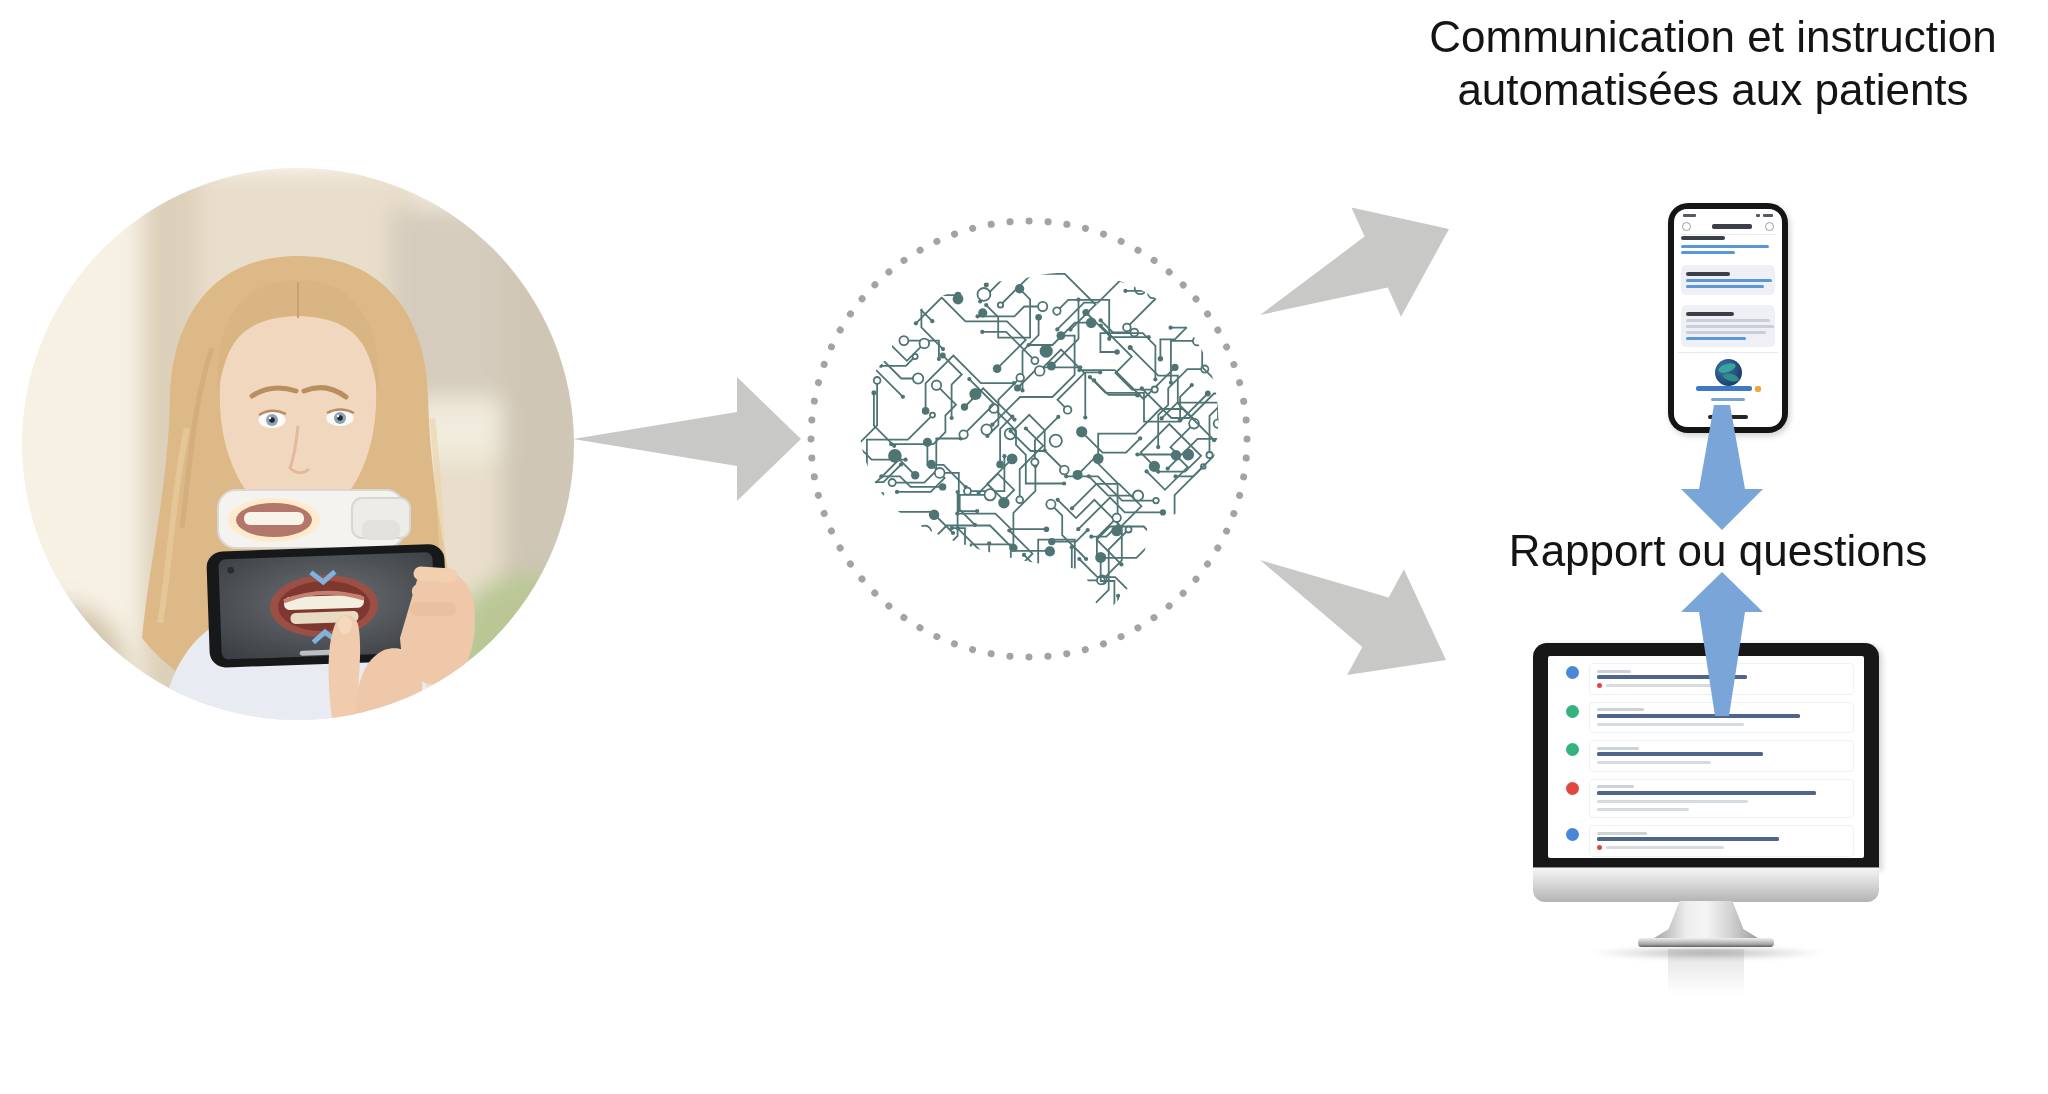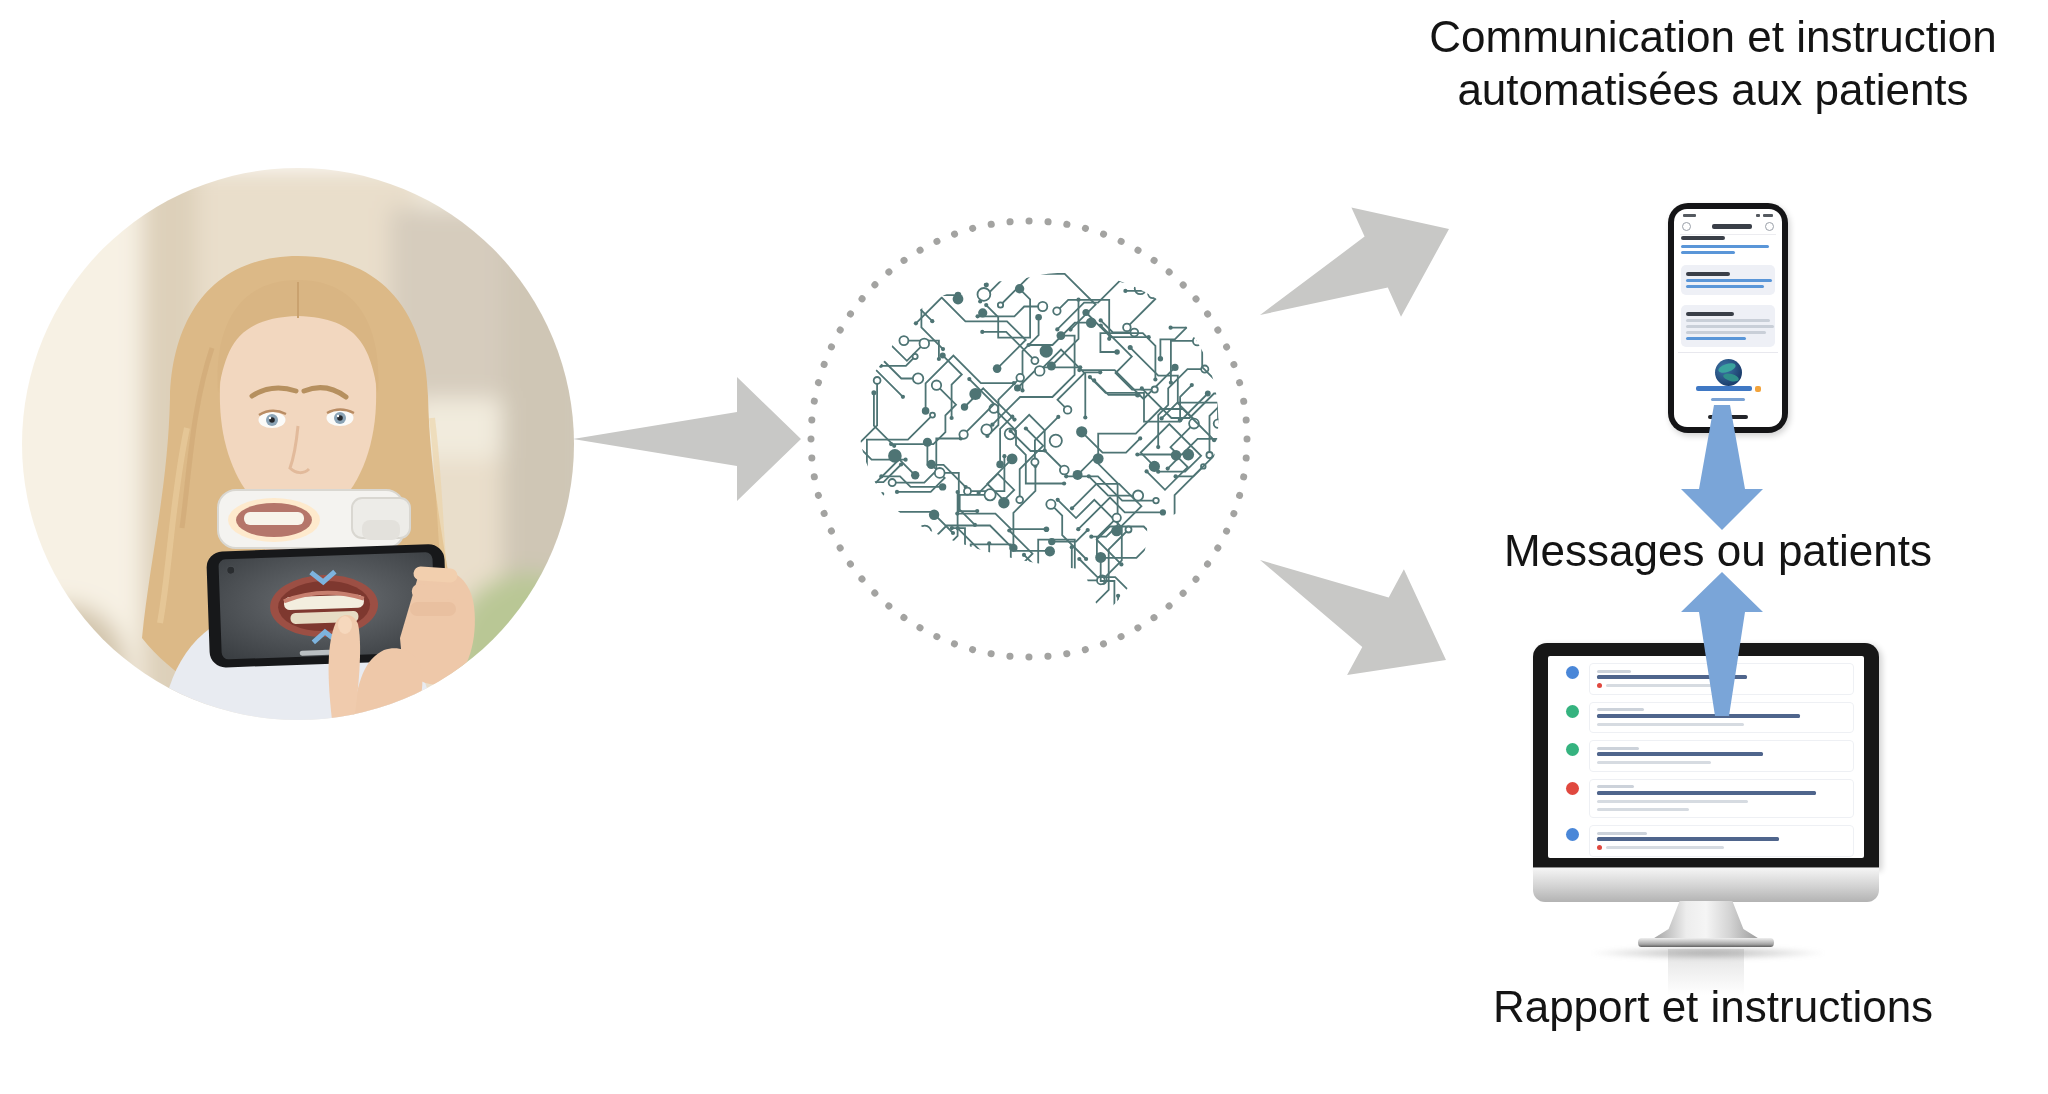--- a/index.html
+++ b/index.html
@@ -676,18 +676,17 @@
     <polygon fill="var(--arrow-gray)" points="1260,315 1364.6,236.6 1351.4,207.5 1449,229 1401,316.7 1387.8,287.6"></polygon>
     <polygon fill="var(--arrow-gray)" points="1260,560 1388.7,597.5 1403.9,569.3 1446,660 1347.1,675.1 1362.3,646.9"></polygon>
     <polygon fill="var(--arrow-blue)" points="1714,405 1730,405 1745,489 1763,489 1722,530 1681,489 1699,489"></polygon>
     <polygon fill="var(--arrow-blue)" points="1722,572 1763,612 1745,612 1729,716 1715,716 1699,612 1681,612"></polygon>
   </svg>
 
   <div id="caption-top" class="caption">
     <div>Communication et instruction</div>
     <div>automatisées aux patients</div>
   </div>
-  <div id="caption-middle" class="caption">Messages ou patients</div>
+  <div id="caption-middle" class="caption">Rapport ou questions</div>
   <div id="caption-bottom" class="caption">
-    <div>Rapport et instructions</div>
   </div>
 
 </div>
 
 </body></html>

